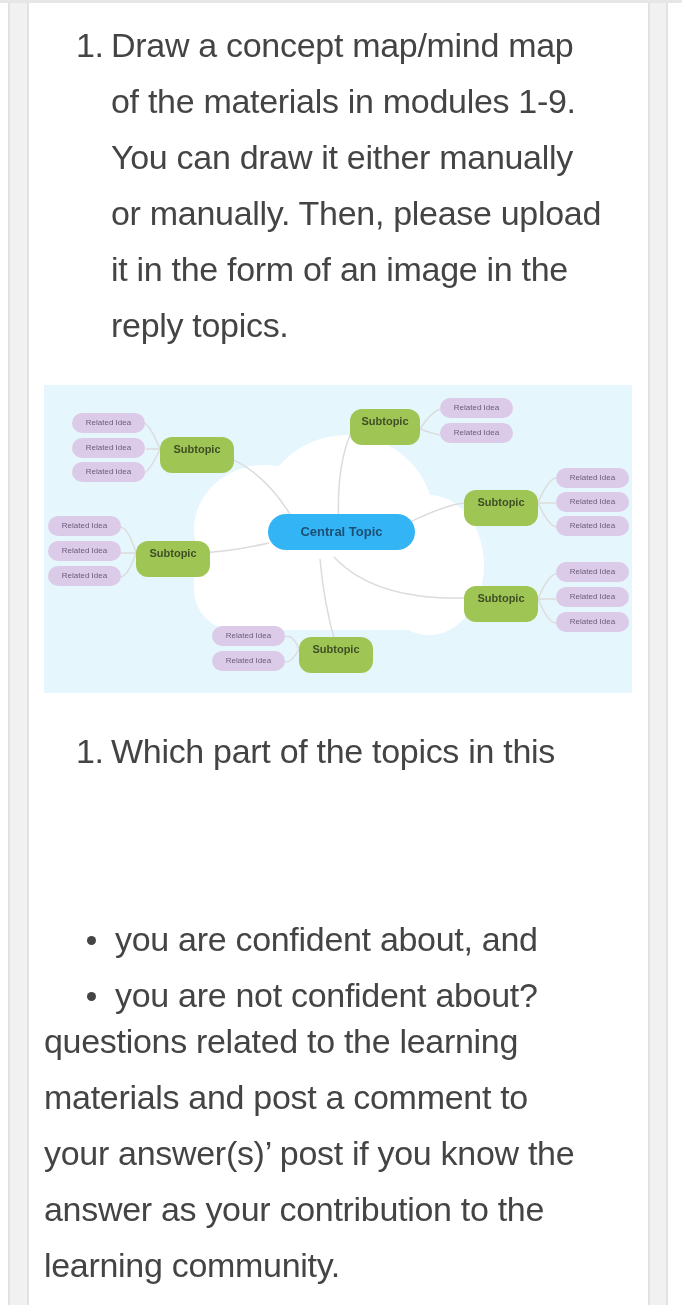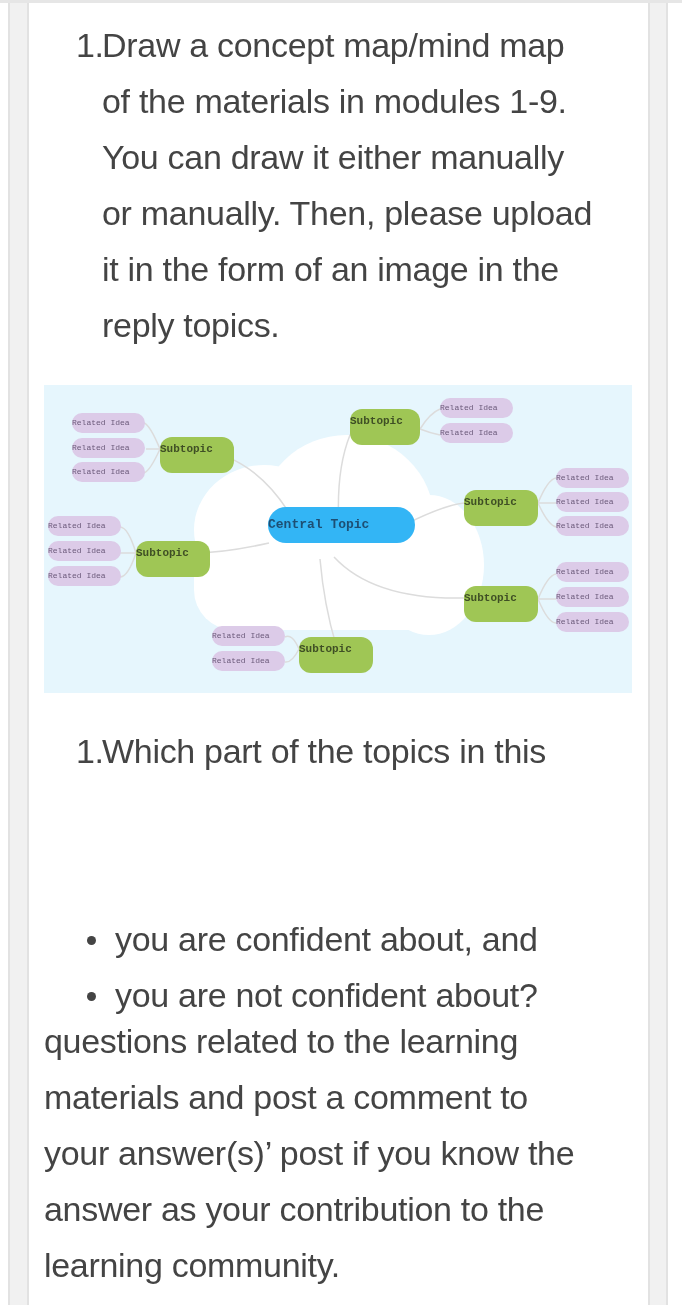--- a/index.html
+++ b/index.html
@@ -17,37 +17,37 @@
     position:absolute; left:648px; top:3px; width:16px; height:1302px;
     background:#f1f1f1; border-left:2px solid #e2e2e2; border-right:2px solid #e2e2e2;
   }
   .content {
     position:absolute; left:29px; top:3px; width:617px; height:1302px;
     background:#fff; color:#444; overflow:hidden;
   }
   .txt { font-size:34px; line-height:56px; letter-spacing:-0.3px; }
   .ol-item { position:absolute; left:47px; width:560px; }
   .ol-item .num { position:absolute; left:0; top:0; }
-  .ol-item .body { position:absolute; left:26px; width:530px; }
+  .ol-item .body { position:absolute; left:35px; width:530px; }
   .bullets { position:absolute; left:56px; top:908px; width:560px; margin:0; padding:0; list-style:none; }
   .bullets li { position:relative; padding-left:30px; }
   .bullets li .dot {
     position:absolute; left:2px; top:25px; width:9px; height:9px; border-radius:50%; background:#444;
   }
   .para { position:absolute; left:15px; top:1010px; width:590px; }
 
   
   .mindmap {
     position:absolute; left:15px; top:382px; width:588px; height:308px;
     background:#e6f6fd; overflow:hidden;
   }
   .cloud { position:absolute; background:#fff; border-radius:50%; }
   .node {
-    position:absolute; border-radius:12px; 
-    font-family:Liberation Mono, monospace; white-space:nowrap;
+    position:absolute; border-radius:12px; text-align:center;
+    font-family:Liberation Sans, sans-serif; white-space:nowrap;
   }
   .related { background:#dccbe8; color:#6b5a7a; font-size:8px; height:20px; line-height:20px; width:73px; border-radius:10px; }
   .subtopic { background:#9fc655; color:#3f4f25; font-weight:bold; font-size:11px; height:36px; line-height:24px; width:74px; }
   .central { background:#33b5f5; color:#1d4f74; font-weight:bold; font-size:13px; height:36px; line-height:36px; width:147px; border-radius:18px; }
   svg.lines { position:absolute; left:0; top:0; }
 </style>
 </head>
 <body>
 
 <div class="top-border"></div>
@@ -98,21 +98,21 @@
 
     <div class="node subtopic" style="left:306px; top:24px; width:70px;">Subtopic</div>
     <div class="node related" style="left:396px; top:13px;">Related Idea</div>
     <div class="node related" style="left:396px; top:38px;">Related Idea</div>
 
     <div class="node subtopic" style="left:420px; top:105px;">Subtopic</div>
     <div class="node related" style="left:512px; top:83px;">Related Idea</div>
     <div class="node related" style="left:512px; top:107px;">Related Idea</div>
     <div class="node related" style="left:512px; top:131px;">Related Idea</div>
 
-    <div class="node central" style="left:224px; top:122px;">Central Topic</div>
+    <div class="node central" style="left:224px; top:129px;">Central Topic</div>
 
     <div class="node related" style="left:4px; top:131px;">Related Idea</div>
     <div class="node related" style="left:4px; top:156px;">Related Idea</div>
     <div class="node related" style="left:4px; top:181px;">Related Idea</div>
     <div class="node subtopic" style="left:92px; top:156px;">Subtopic</div>
 
     <div class="node subtopic" style="left:420px; top:201px;">Subtopic</div>
     <div class="node related" style="left:512px; top:177px;">Related Idea</div>
     <div class="node related" style="left:512px; top:202px;">Related Idea</div>
     <div class="node related" style="left:512px; top:227px;">Related Idea</div>

